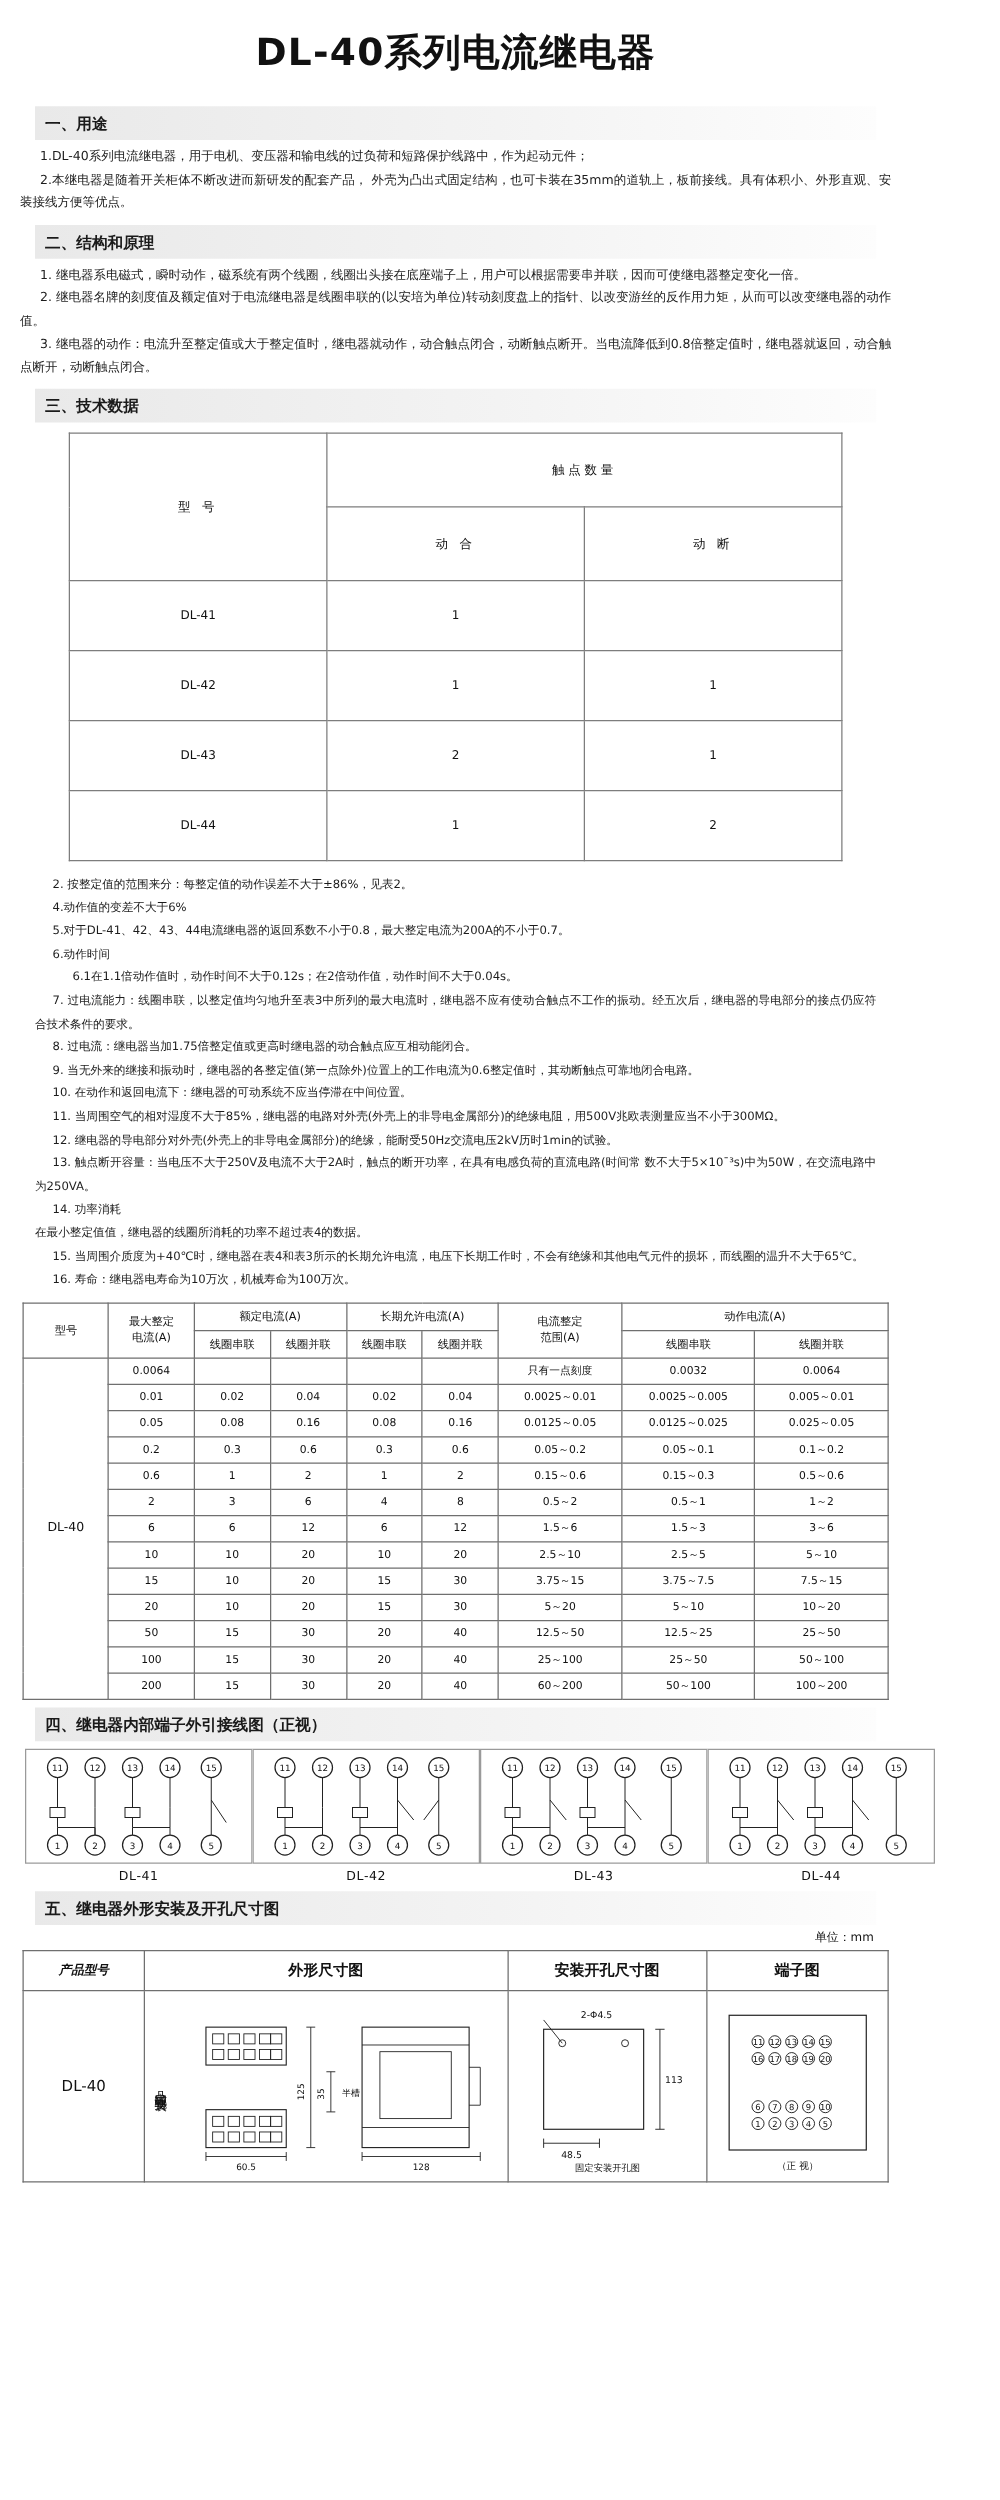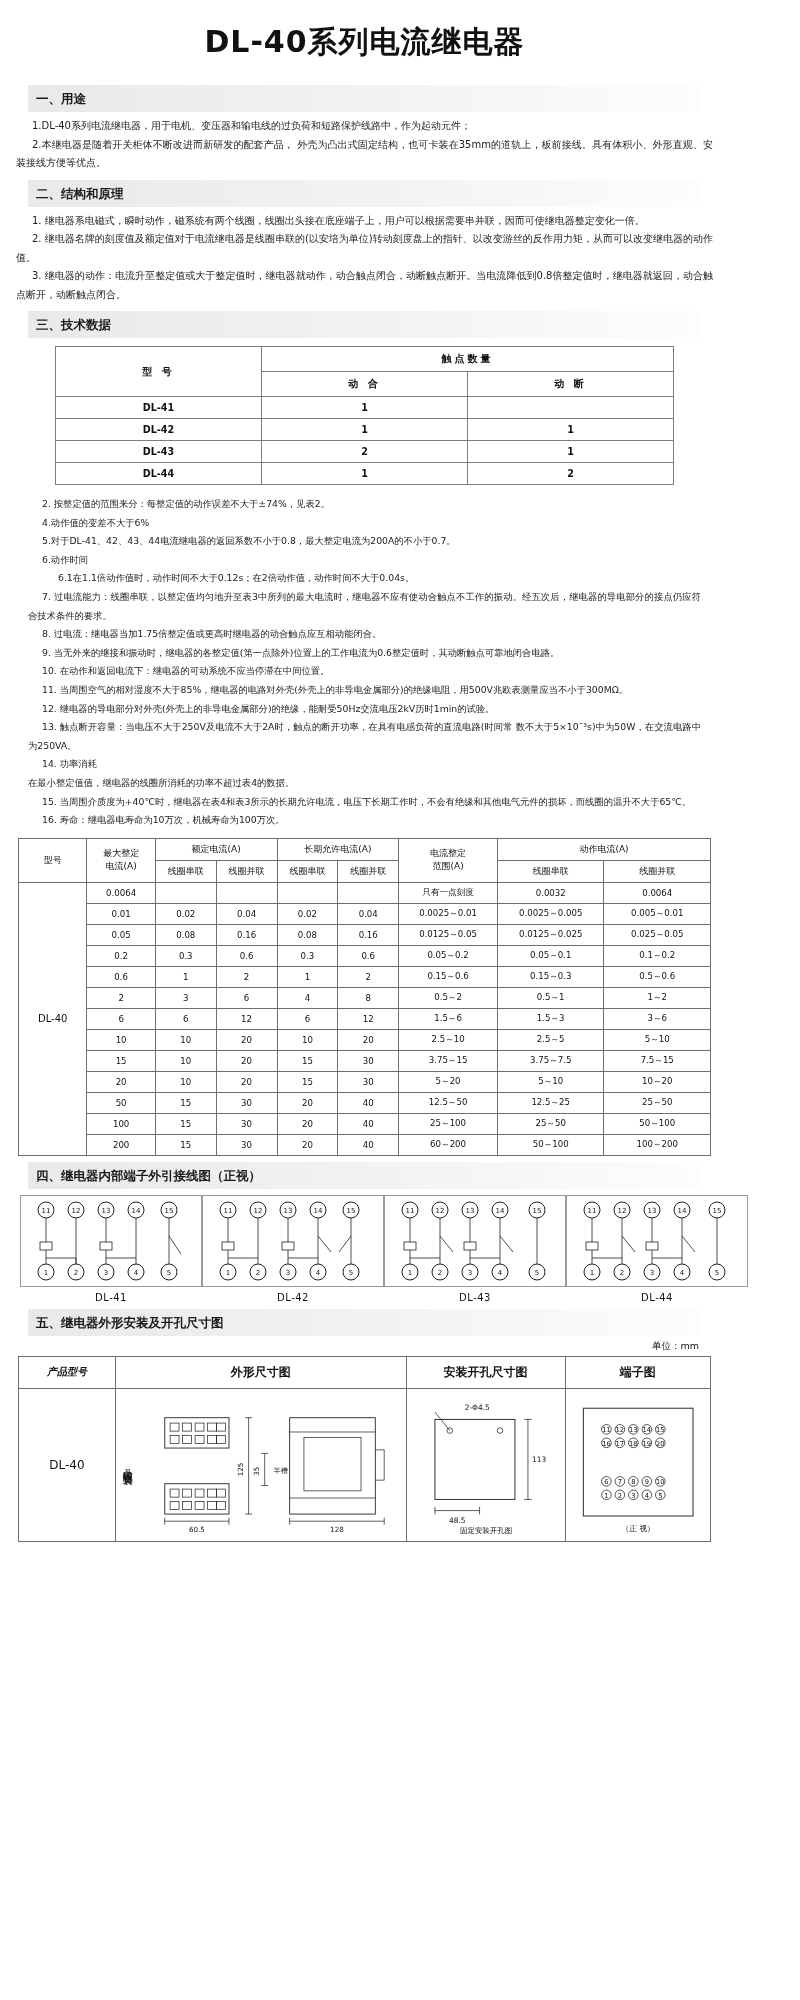--- a/index.html
+++ b/index.html
@@ -57,22 +57,22 @@
   
   .tbl1-wrap { margin: 8px 55px 10px 55px; }
   table.t1 {
     width: 100%;
     border-collapse: collapse;
     font-size: 9.6px;
   }
   table.t1 td, table.t1 th {
     border: 1px solid #7d7d7d;
     text-align: center;
-    font-weight: 700;
-    padding: 5px 2px;
+    font-weight: 400;
+    padding: 22px 2px;
     color: #111;
   }
   table.t1 .hd { font-size: 10px; letter-spacing: 3px; }
   table.t1 .rowname { letter-spacing: 0px; }
 
   
   .tbl2-wrap { margin: 8px 18px 2px 18px; }
   table.t2 {
     width: 100%;
     border-collapse: collapse;
@@ -199,21 +199,21 @@
       </tr>
       <tr>
         <td class="rowname">DL-44</td>
         <td>1</td>
         <td>2</td>
       </tr>
     </tbody>
       </table>
   </div>
 
-  <div class="list-item ind">2. 按整定值的范围来分：每整定值的动作误差不大于±74%，见表2。</div>
+  <div class="list-item ind">2. 按整定值的范围来分：每整定值的动作误差不大于±86%，见表2。</div>
   <div class="list-item ind">4.动作值的变差不大于6%</div>
   <div class="list-item ind">5.对于DL-41、42、43、44电流继电器的返回系数不小于0.8，最大整定电流为200A的不小于0.7。</div>
   <div class="list-item ind">6.动作时间</div>
   <div class="list-item" style="text-indent:30px">6.1在1.1倍动作值时，动作时间不大于0.12s；在2倍动作值，动作时间不大于0.04s。</div>
   <div class="list-item ind">7. 过电流能力：线圈串联，以整定值均匀地升至表3中所列的最大电流时，继电器不应有使动合触点不工作的振动。经五次后，继电器的导电部分的接点仍应符合技术条件的要求。</div>
   <div class="list-item ind">8. 过电流：继电器当加1.75倍整定值或更高时继电器的动合触点应互相动能闭合。</div>
   <div class="list-item ind">9. 当无外来的继接和振动时，继电器的各整定值(第一点除外)位置上的工作电流为0.6整定值时，其动断触点可靠地闭合电路。</div>
   <div class="list-item ind">10. 在动作和返回电流下：继电器的可动系统不应当停滞在中间位置。</div>
   <div class="list-item ind">11. 当周围空气的相对湿度不大于85%，继电器的电路对外壳(外壳上的非导电金属部分)的绝缘电阻，用500V兆欧表测量应当不小于300MΩ。</div>
   <div class="list-item ind">12. 继电器的导电部分对外壳(外壳上的非导电金属部分)的绝缘，能耐受50Hz交流电压2kV历时1min的试验。</div>

